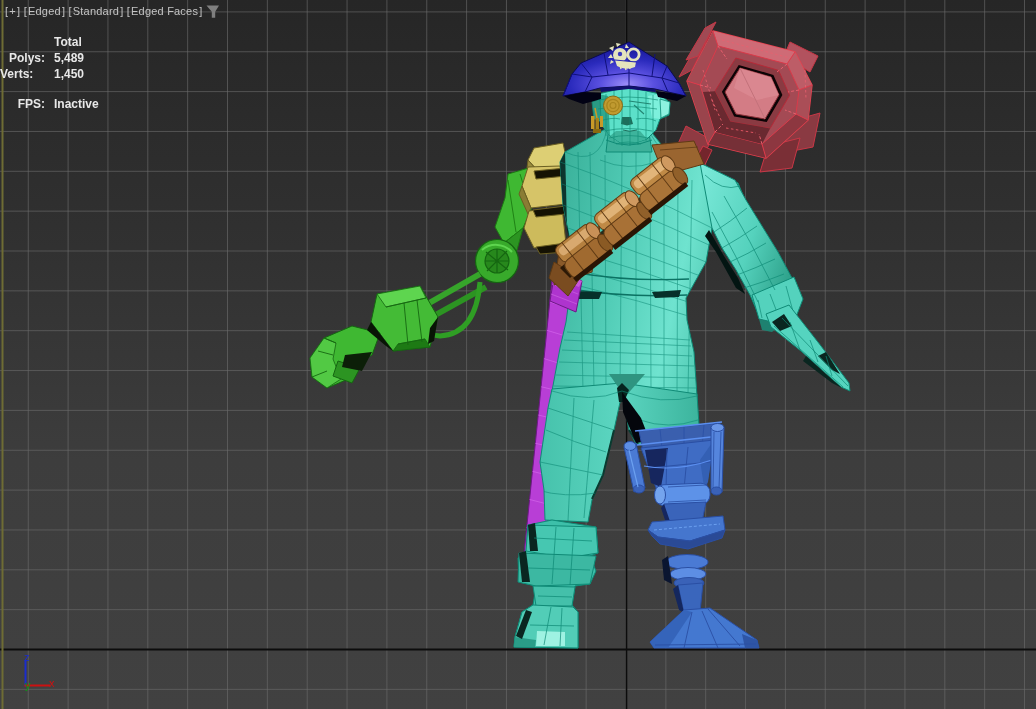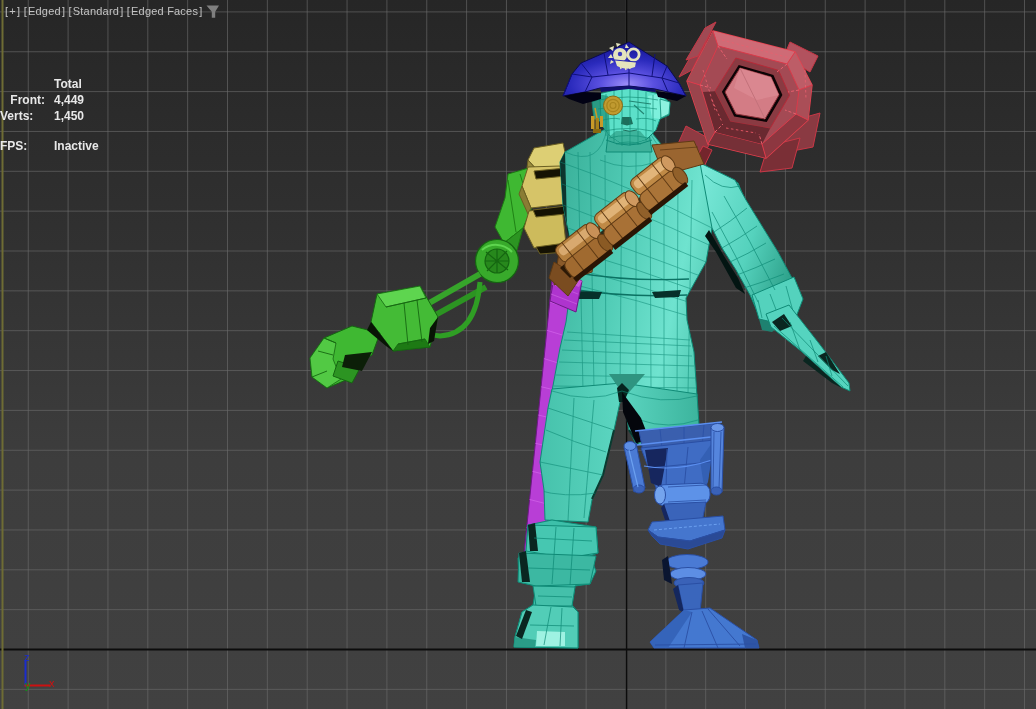--- a/index.html
+++ b/index.html
@@ -1,21 +1,21 @@
 <!DOCTYPE html>
 <html><head>
 <meta charset="utf-8">
 <style>
 html,body{margin:0;padding:0;background:#222;}
 #vp{position:relative;width:1036px;height:709px;overflow:hidden;
  background:linear-gradient(#212121 0%,#2c2c2c 30%,#3a3a3a 60%,#404040 100%);
  font-family:"Liberation Sans",sans-serif;}
 #vp svg{position:absolute;left:0;top:0;}
 .lbl{position:absolute;left:5px;top:5px;color:#c4c4c4;font-size:11px;letter-spacing:0.2px;}
-.stats{position:absolute;left:0;top:34px;color:#e8e8e8;font-size:12px;font-weight:bold;line-height:16px;margin-top:42px;}
+.stats{position:absolute;left:0;top:34px;color:#e8e8e8;font-size:12px;font-weight:bold;line-height:16px;}
 .stats td{padding:0;}
 </style>
 </head>
 <body>
 <div id="vp">
 <svg width="1036" height="709" viewBox="0 0 1036 709">
 <defs>
  <linearGradient id="bgg" x1="0" y1="0" x2="0" y2="1">
   <stop offset="0" stop-color="#262626"></stop>
           <stop offset="0.35" stop-color="#313131"></stop>
@@ -406,30 +406,30 @@
 </g>
     </svg>
 <div class="lbl">[ + ] [ Edged ] [ Standard ] [ Edged Faces ]</div>
 <table class="stats" cellspacing="0">
  <tbody>
         <tr>
           <td style="width:54px"></td>
           <td>Total</td>
         </tr>
  <tr>
-          <td style="text-align:right;padding-right:9px">Front:</td>
-          <td>4,449</td>
+          <td style="text-align:right;padding-right:9px">Polys:</td>
+          <td>5,489</td>
         </tr>
  <tr>
           <td style="text-align:left;padding-right:9px">Verts:</td>
           <td>1,450</td>
         </tr>
  <tr style="height:14px">
           <td></td>
           <td></td>
         </tr>
  <tr>
-          <td style="text-align:left;">FPS:</td>
+          <td style="text-align:right;padding-right:9px">FPS:</td>
           <td>Inactive</td>
         </tr>
 </tbody>
     </table>
 </div>
 
 </body></html>

